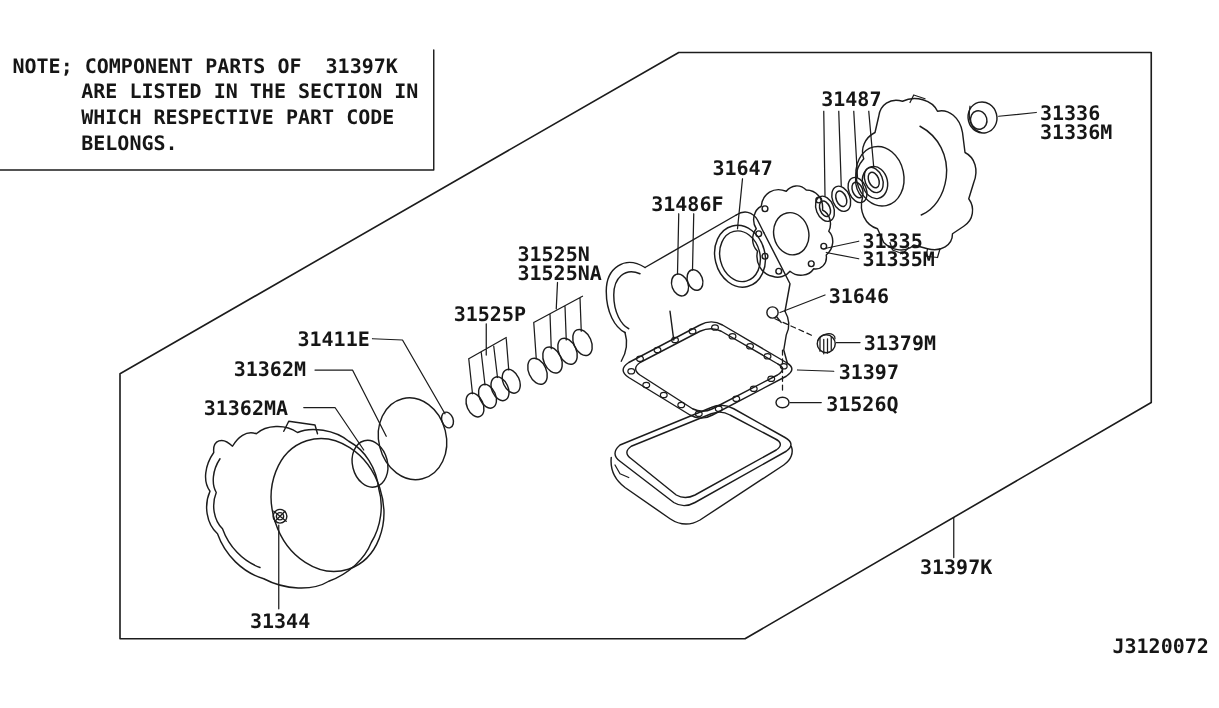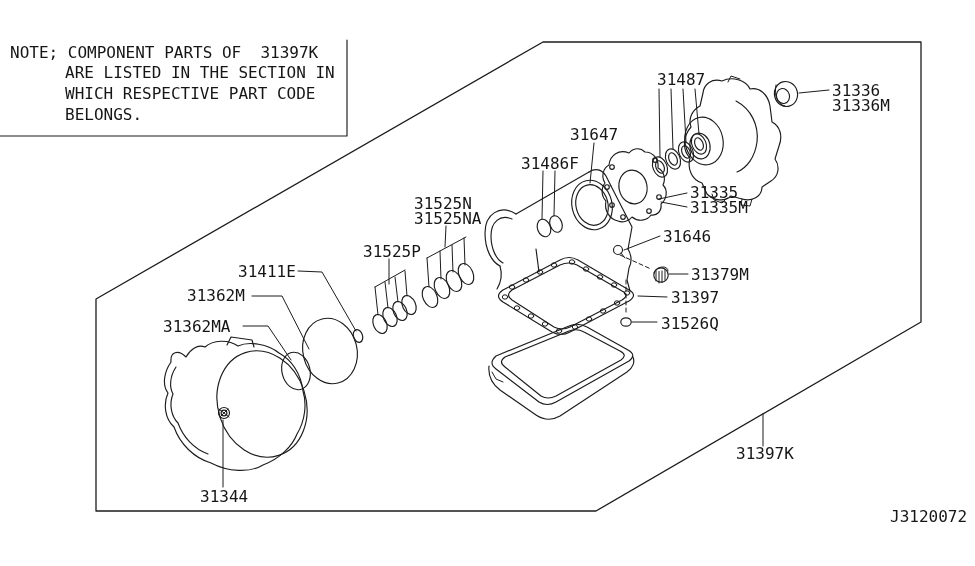--- a/index.html
+++ b/index.html
@@ -1,16 +1,16 @@
 <!DOCTYPE html>
 <html><head>
 <meta charset="utf-8">
 <style>
   html,body{margin:0;padding:0;background:#ffffff;}
-  .stage{position:relative;width:975px;height:566px;background:#ffffff;overflow:hidden;}
+  .stage{position:relative;width:975px;height:566px;background:#ffffff;overflow:hidden;font-weight:bold;}
   svg{position:absolute;left:0;top:0;}
   svg text{
     font-family:"DejaVu Sans Mono","Liberation Mono",monospace;
     font-size:16px;
     fill:#161616;
     white-space:pre;
   }
   .art{stroke:#1c1c1c;fill:none;stroke-width:1.15;stroke-linecap:round;stroke-linejoin:round;}
   .thin{stroke-width:1;}
   .frame{stroke-width:1.3;}

